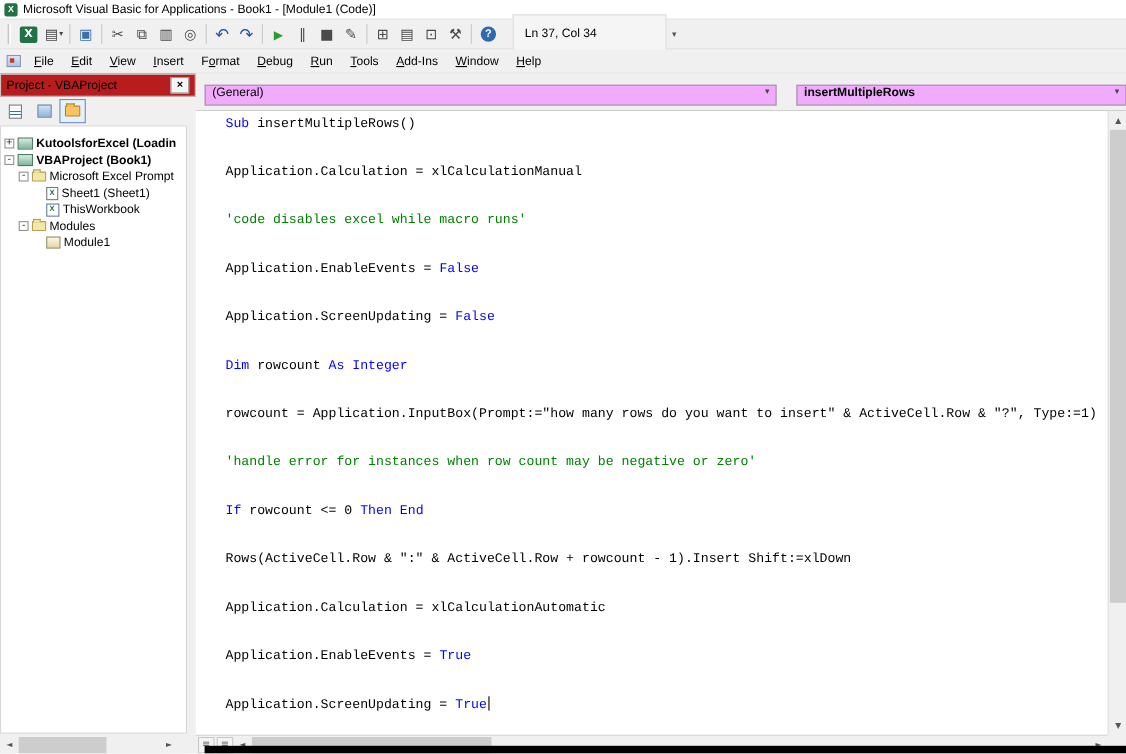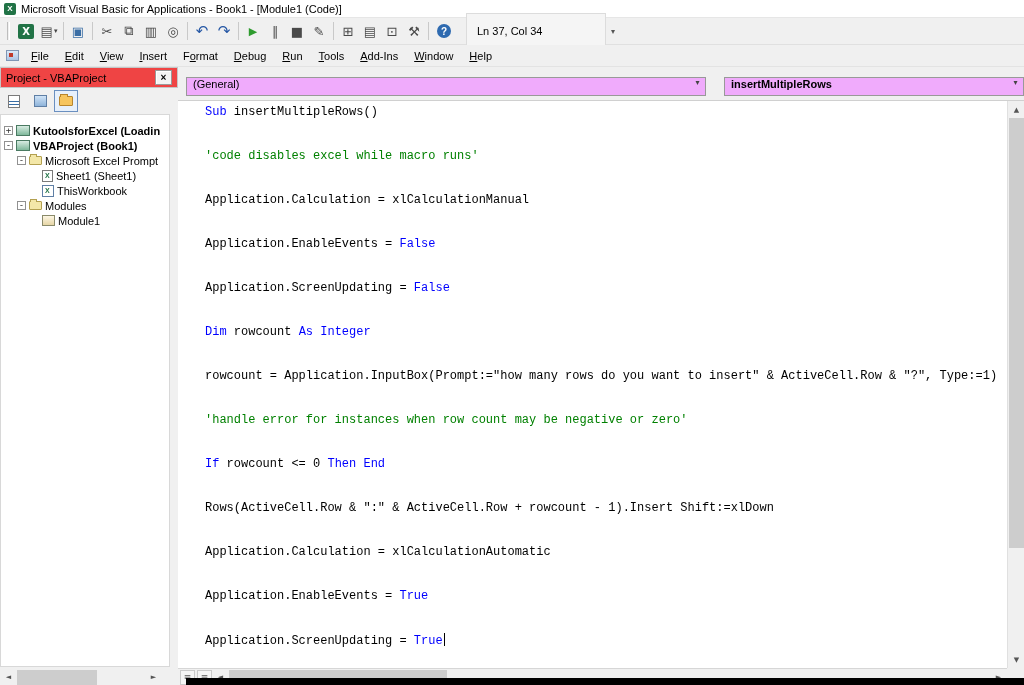--- a/index.html
+++ b/index.html
@@ -28,21 +28,21 @@
   .tb-overflow{margin-left:5px;font-size:8px;color:#555;font-family:"DejaVu Sans",sans-serif}
 
   
   .menubar{position:absolute;top:45px;left:0;right:0;height:22px;background:#f0f0f0;border-bottom:1px solid #e3e3e3;display:flex;align-items:center;padding-left:4px}
   .child-icon{width:13px;height:11px;background:linear-gradient(#dbe9f8,#aac4e4);border:1px solid #7f96b5;position:relative;margin:0 4px 0 2px;flex:none}
   .child-icon::before{content:"";position:absolute;left:2px;top:2px;width:4px;height:4px;background:#c0392b}
   .menu-item{padding:3px 8px;font-size:11px;white-space:nowrap}
 
   
   .project-panel{position:absolute;left:0;top:67px;width:178px;bottom:0;background:#f0f0f0}
-  .panel-header{position:absolute;top:0;left:0;right:0;height:21px;background:#ef4444;border:1px solid #c6c6c6;display:flex;align-items:center;justify-content:space-between;padding:0 5px;font-size:11px}
+  .panel-header{position:absolute;top:0;left:0;right:0;height:21px;background:#b91c1c;border:1px solid #c6c6c6;display:flex;align-items:center;justify-content:space-between;padding:0 5px;font-size:11px}
   .panel-close{width:17px;height:15px;border:1px solid #9a9a9a;background:#f4f4f4;display:flex;align-items:center;justify-content:center;font-size:10px;font-weight:bold;box-shadow:1px 1px 0 #fff inset}
   .panel-toolbar{position:absolute;top:21px;left:0;right:0;height:26px;display:flex;align-items:center;gap:2px;padding-left:2px}
   .pt-btn{width:24px;height:22px;display:flex;align-items:center;justify-content:center;border:1px solid transparent}
   .pt-btn.pressed{border:1px solid #6a8fc0;background:#e7f0fb}
   .mini-doc-code{width:12px;height:13px;background:#fff;border:1px solid #7a7a7a;background-image:repeating-linear-gradient(#fff 0 2px,#3a6ea5 2px 3px);background-position:0 3px;background-repeat:no-repeat;background-size:100% 8px}
   .mini-doc-object{width:13px;height:12px;background:linear-gradient(#cfe3f7,#8fb4da);border:1px solid #5f7fa5}
   .mini-folder{width:14px;height:10px;background:#f6c55f;border:1px solid #b8862e;border-radius:1px;position:relative}
   .mini-folder::before{content:"";position:absolute;top:-3px;left:0;width:6px;height:2px;background:#f6c55f;border:1px solid #b8862e;border-bottom:none}
   .tree{position:absolute;top:47px;left:0;width:170px;bottom:18px;background:#fff;overflow:hidden;border:1px solid #d8d8d8;padding-top:8px}
   .splitter{position:absolute;right:0;top:47px;width:8px;bottom:18px;background:#f0f0f0}
@@ -219,22 +219,22 @@
         <span class="combo-arrow">▾</span>
       </div>
       <div class="combo combo-proc">
         <span class="combo-text">insertMultipleRows</span>
         <span class="combo-arrow">▾</span>
       </div>
     </div>
     <div class="code-divider"></div>
     <div class="code-area" id="code-lines">
         <div class="code-line"><span class="seg-kw">Sub</span><span class="seg-n"> insertMultipleRows()</span></div>
+        <div class="code-line"><span class="seg-n">Application.Calculation = xlCalculationManual</span></div>
         <div class="code-line"><span class="seg-cm">'code disables excel while macro runs'</span></div>
-        <div class="code-line"><span class="seg-n">Application.Calculation = xlCalculationManual</span></div>
         <div class="code-line"><span class="seg-n">Application.EnableEvents = </span><span class="seg-kw">False</span></div>
         <div class="code-line"><span class="seg-n">Application.ScreenUpdating = </span><span class="seg-kw">False</span></div>
         <div class="code-line"><span class="seg-kw">Dim</span><span class="seg-n"> rowcount </span><span class="seg-kw">As</span><span class="seg-n"> </span><span class="seg-kw">Integer</span></div>
         <div class="code-line"><span class="seg-n">rowcount = Application.InputBox(Prompt:="how many rows do you want to insert" &amp; ActiveCell.Row &amp; "?", Type:=1)</span></div>
         <div class="code-line"><span class="seg-cm">'handle error for instances when row count may be negative or zero'</span></div>
         <div class="code-line"><span class="seg-kw">If</span><span class="seg-n"> rowcount &lt;= 0 </span><span class="seg-kw">Then</span><span class="seg-n"> </span><span class="seg-kw">End</span></div>
         <div class="code-line"><span class="seg-n">Rows(ActiveCell.Row &amp; ":" &amp; ActiveCell.Row + rowcount - 1).Insert Shift:=xlDown</span></div>
         <div class="code-line"><span class="seg-n">Application.Calculation = xlCalculationAutomatic</span></div>
         <div class="code-line"><span class="seg-n">Application.EnableEvents = </span><span class="seg-kw">True</span></div>
         <div class="code-line"><span class="seg-n">Application.ScreenUpdating = </span><span class="seg-kw">True</span><span class="caret"></span></div>

